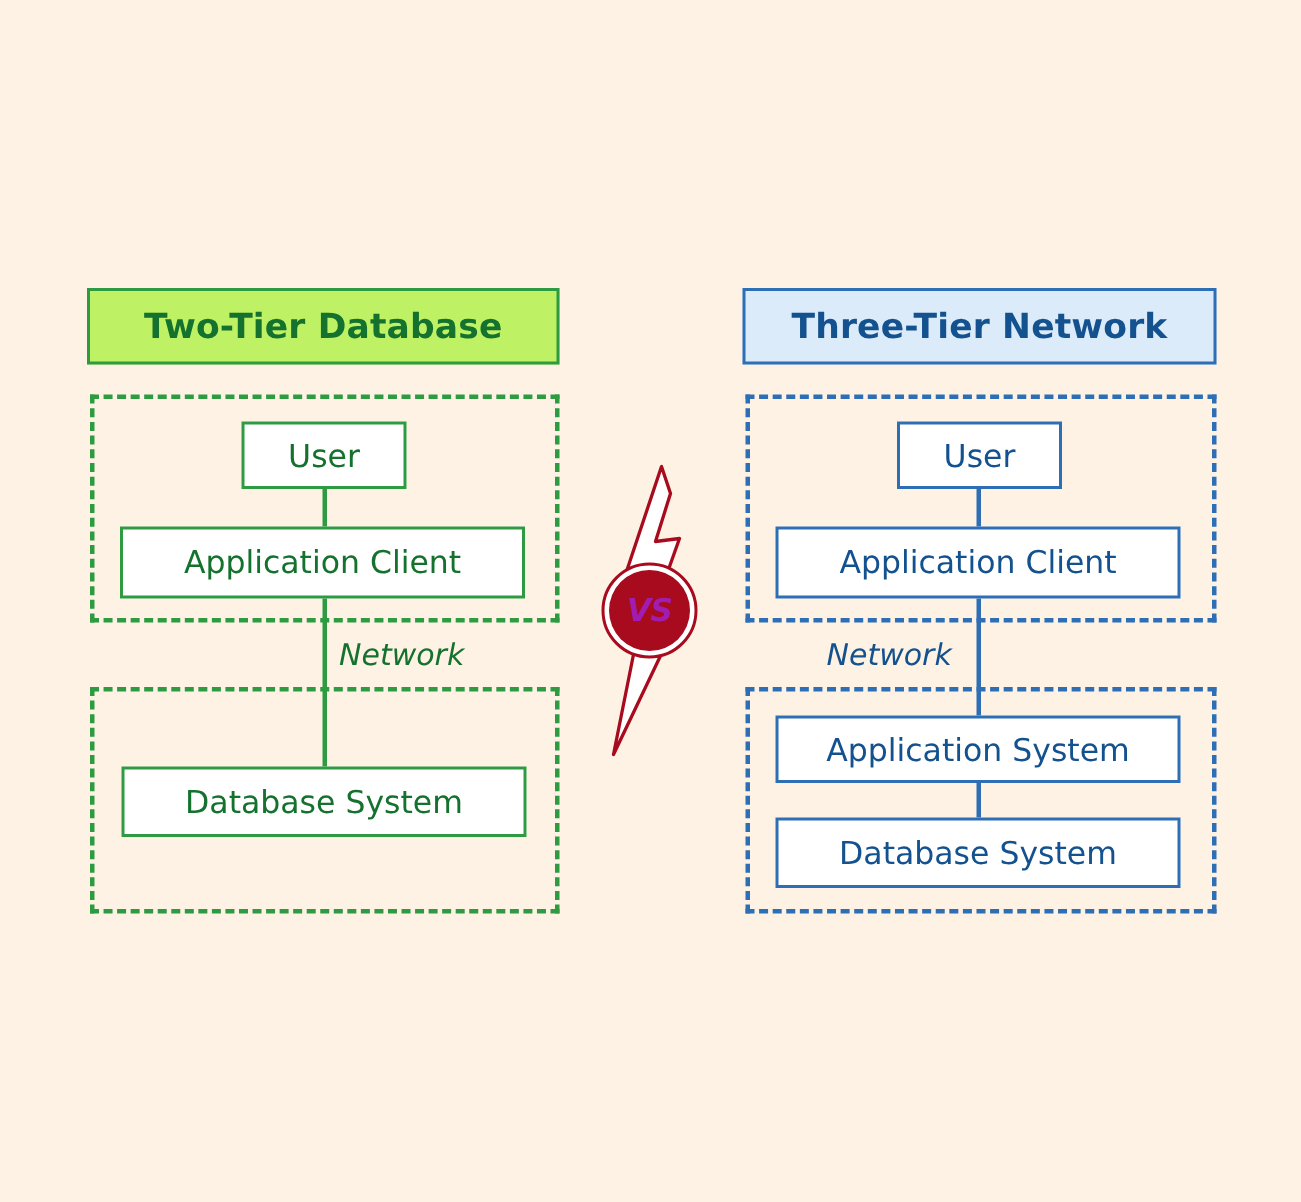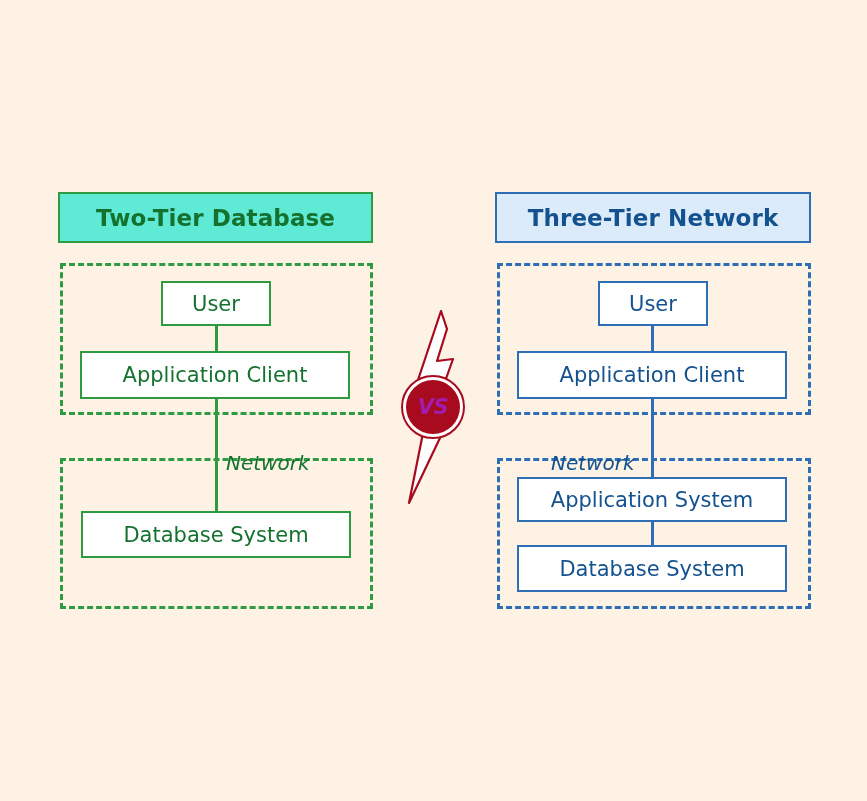--- a/index.html
+++ b/index.html
@@ -40,21 +40,21 @@
     height: 51px;
     box-sizing: border-box;
     display: flex;
     align-items: center;
     justify-content: center;
     font-size: 23px;
     font-weight: bold;
     letter-spacing: 0.1px;
   }
   .panel.left .panel-header {
-    background: #5eead4;
+    background: #bef264;
     border: 2px solid #2E9B42;
     color: #15722E;
   }
   .panel.right .panel-header {
     background: #DCEBFA;
     border: 2px solid #2E6EB5;
     color: #14528F;
   }
 
   
@@ -115,21 +115,20 @@
   .panel.right .connector.client-to-server { left: 156px; top: 205px; height: 83px; }
   .panel.right .connector.server-to-db     { left: 156px; top: 328px; height: 28px; }
 
   
   .network-label {
     position: absolute;
     font-size: 20px;
     font-style: italic;
     z-index: 2;
     white-space: nowrap;
-    margin-top: 27px;
   }
   .panel.left  .network-label {
     color: #15722E;
     left: 168px;
     top: 232px;
   }
   .panel.right .network-label {
     color: #14528F;
     left: 56px;
     top: 232px;

